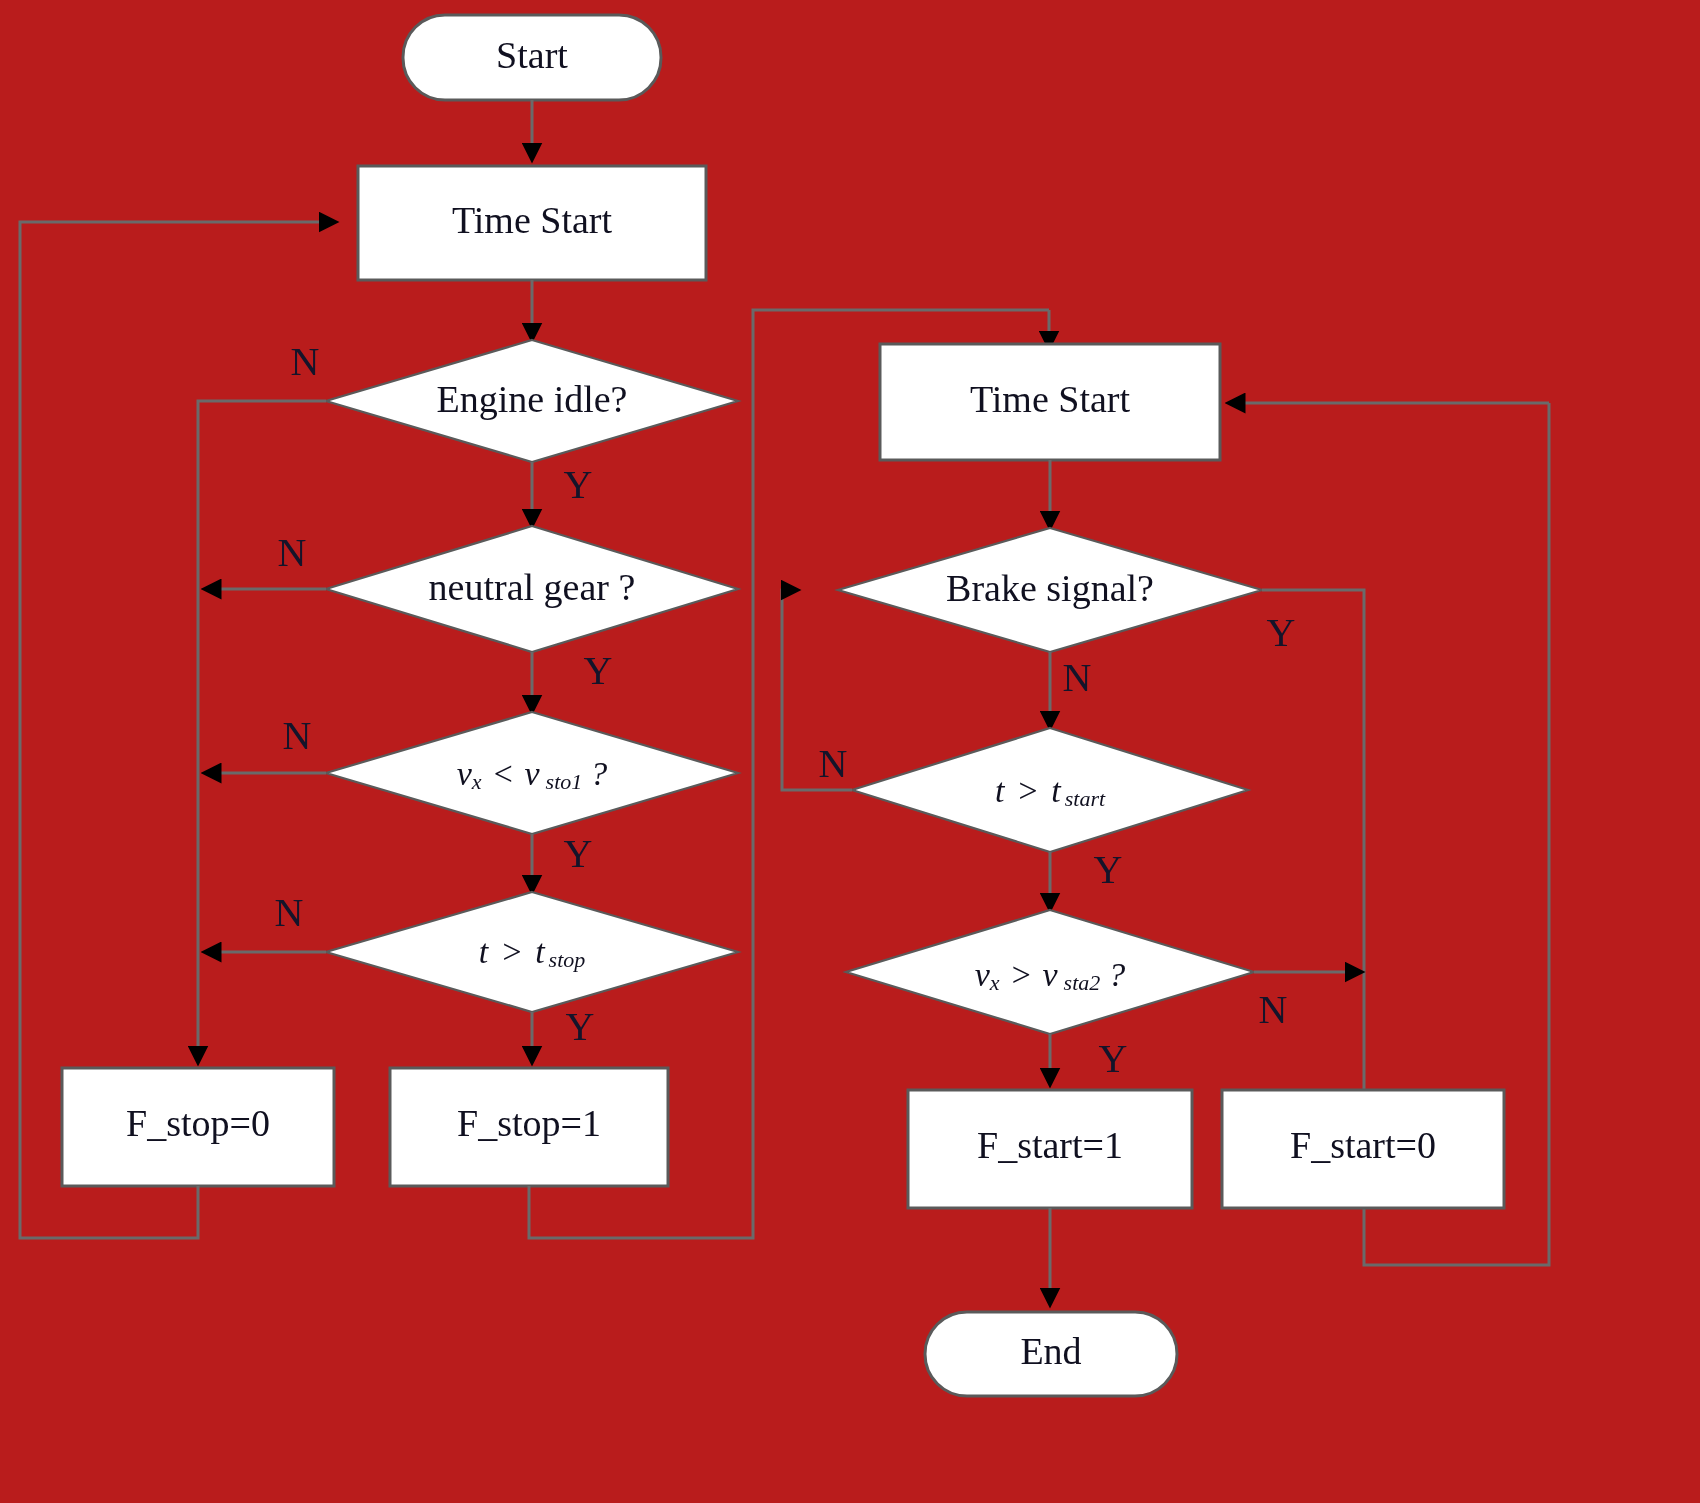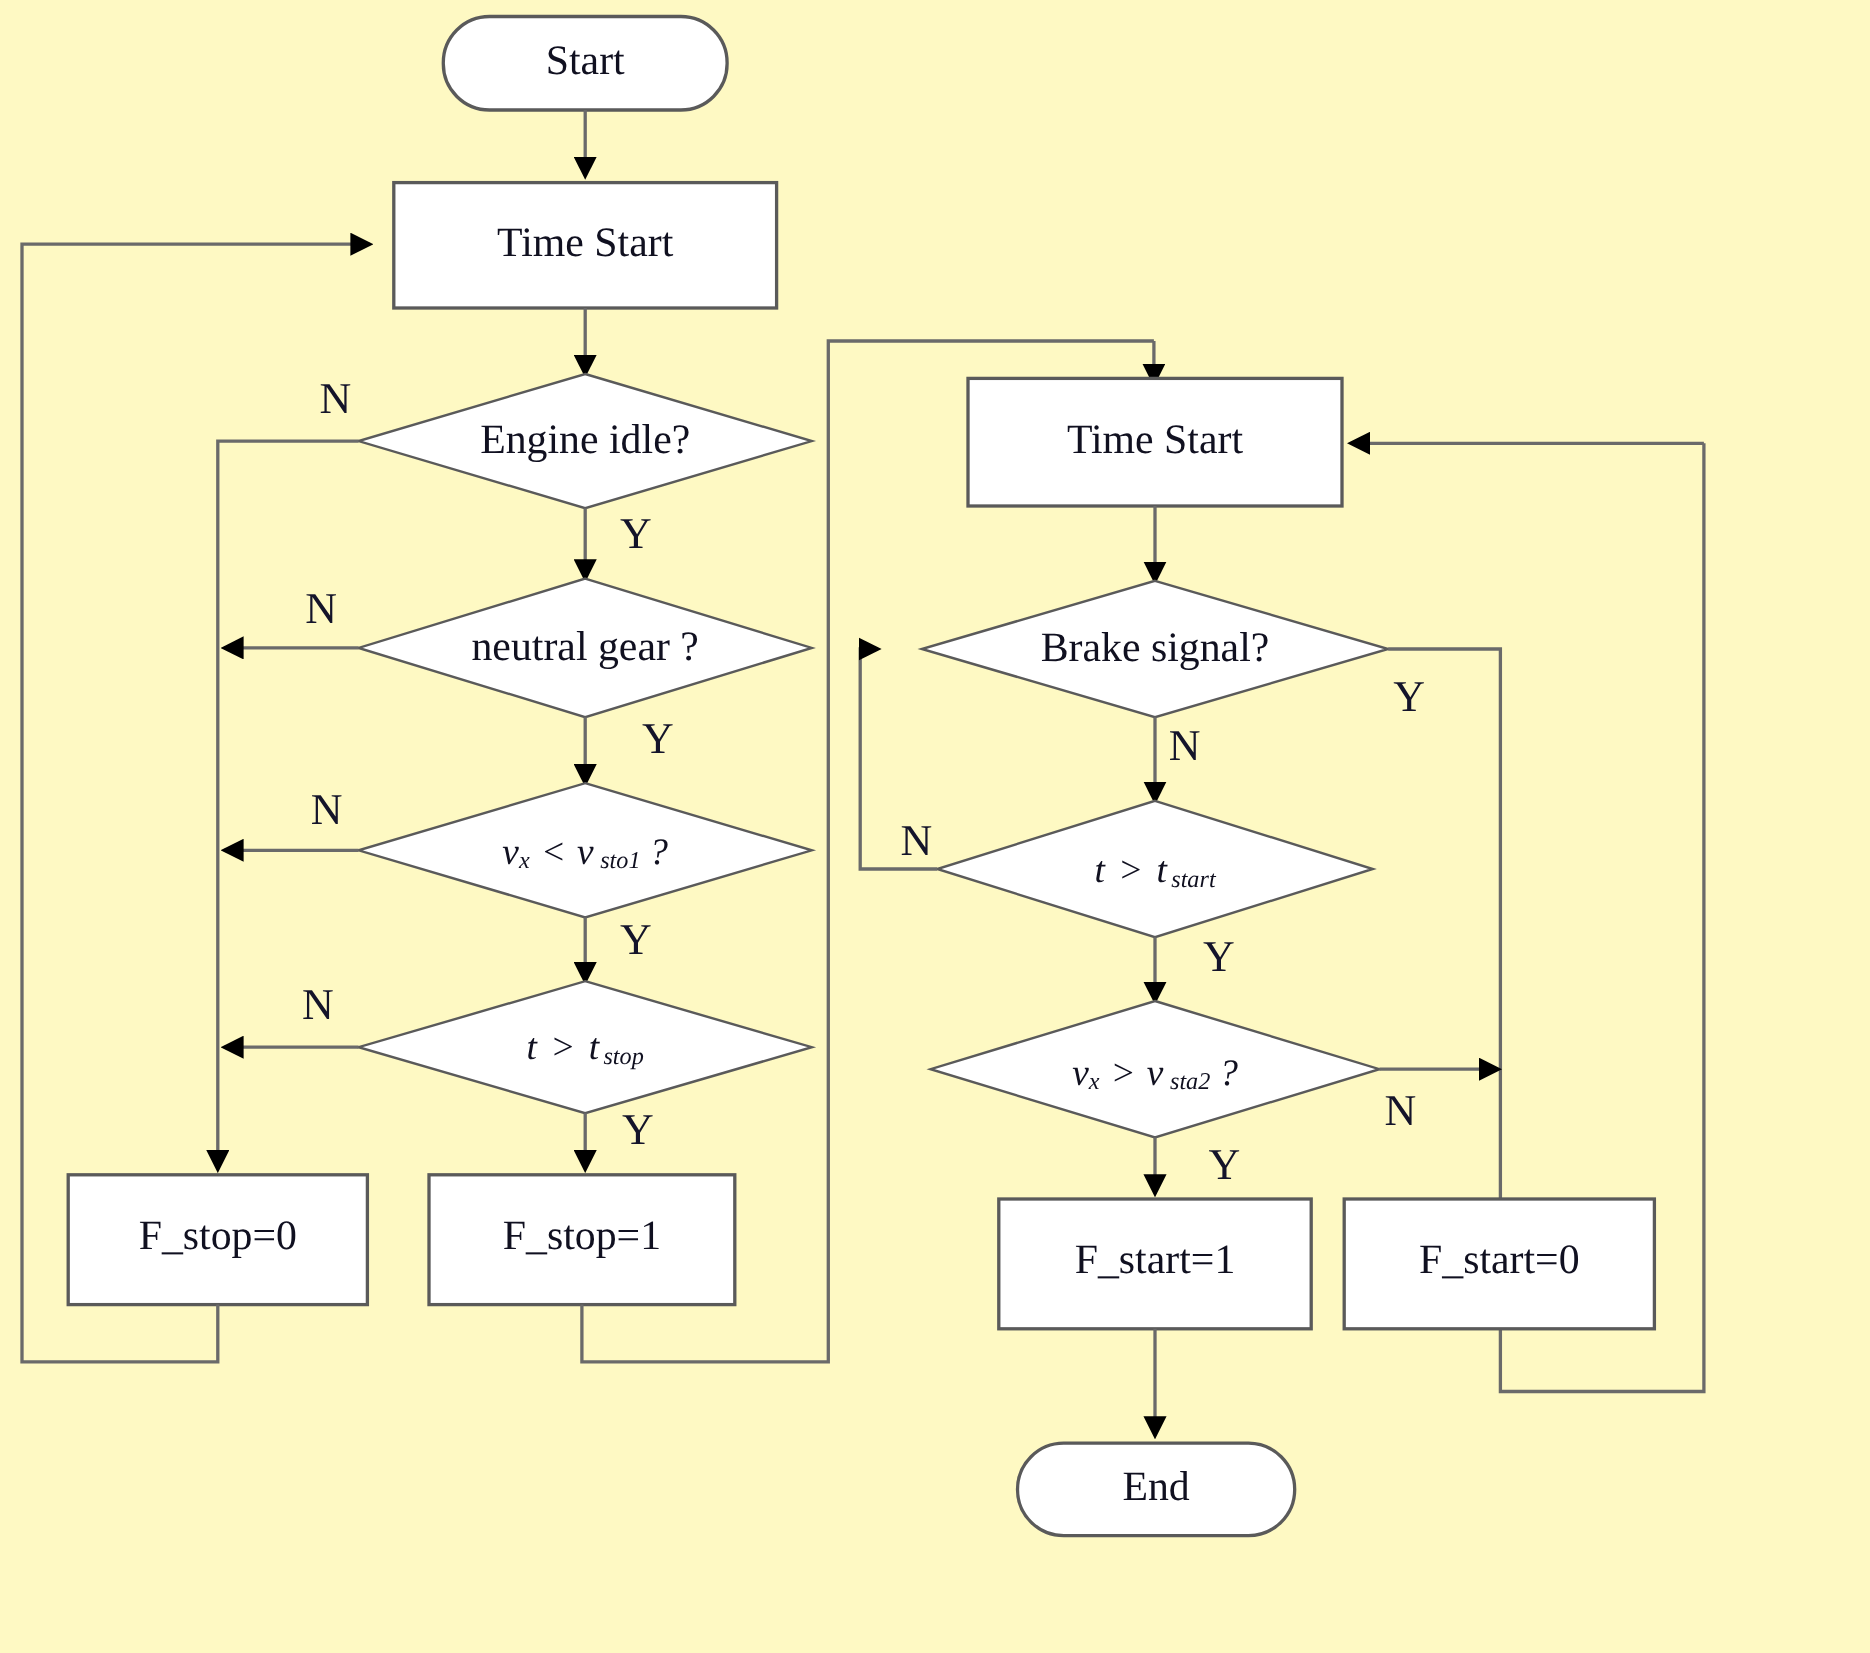--- a/index.html
+++ b/index.html
@@ -4,21 +4,21 @@
 <style>
   html, body {
     margin: 0;
     padding: 0;
     background: #ffffff;
   }
   #flowchart-root {
     position: relative;
     width: 1700px;
     height: 1503px;
-    background: #fef9c3;
+    background: #b91c1c;
     font-family: "Liberation Serif", "DejaVu Serif", serif;
     overflow: hidden;
   }
   svg#flow-svg {
     display: block;
     width: 1700px;
     height: 1503px;
   }
   .node-shape {
     fill: #ffffff;

